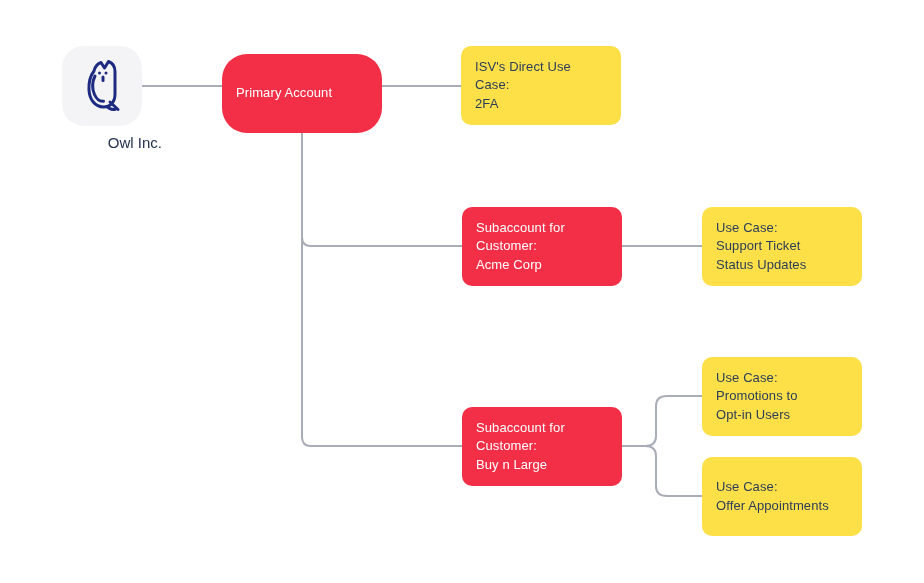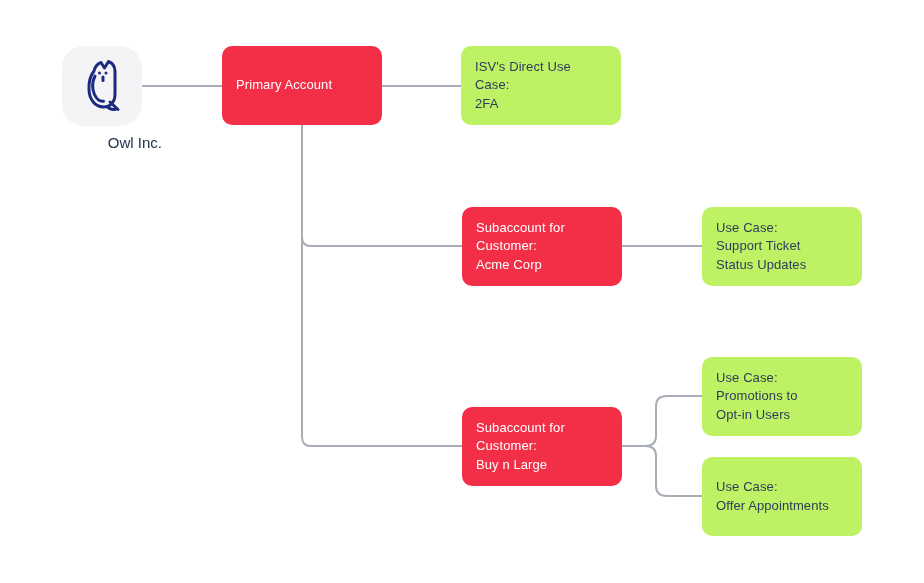--- a/index.html
+++ b/index.html
@@ -40,21 +40,21 @@
     font-size: 13px;
     line-height: 18.5px;
     white-space: pre-line;
     letter-spacing: 0.1px;
   }
   .node.account {
     background: #f22f46;
     color: #ffffff;
   }
   .node.use-case {
-    background: #bef264;
+    background: #fde047;
     color: #2c3d5b;
   }
   .company-tile {
     position: absolute;
     left: 62px;
     top: 46px;
     width: 80px;
     height: 80px;
     border-radius: 22px;
     background: #f4f4f6;
@@ -65,21 +65,21 @@
   .company-label {
     position: absolute;
     left: 42px;
     top: 134px;
     width: 120px;
     text-align: right;
     font-size: 15px;
     color: #23324f;
   }
   
-  .pos-primary      { left: 222px; top: 46px;  }
+  .pos-primary      { left: 222px; top: 54px; border-radius: 25px;  }
   .pos-isv          { left: 461px; top: 46px;  }
   .pos-acme         { left: 462px; top: 207px; }
   .pos-acme-uc      { left: 702px; top: 207px; }
   .pos-bnl          { left: 462px; top: 407px; }
   .pos-bnl-uc1      { left: 702px; top: 357px; }
   .pos-bnl-uc2      { left: 702px; top: 457px; }
 </style>
 </head>
 <body>
 

